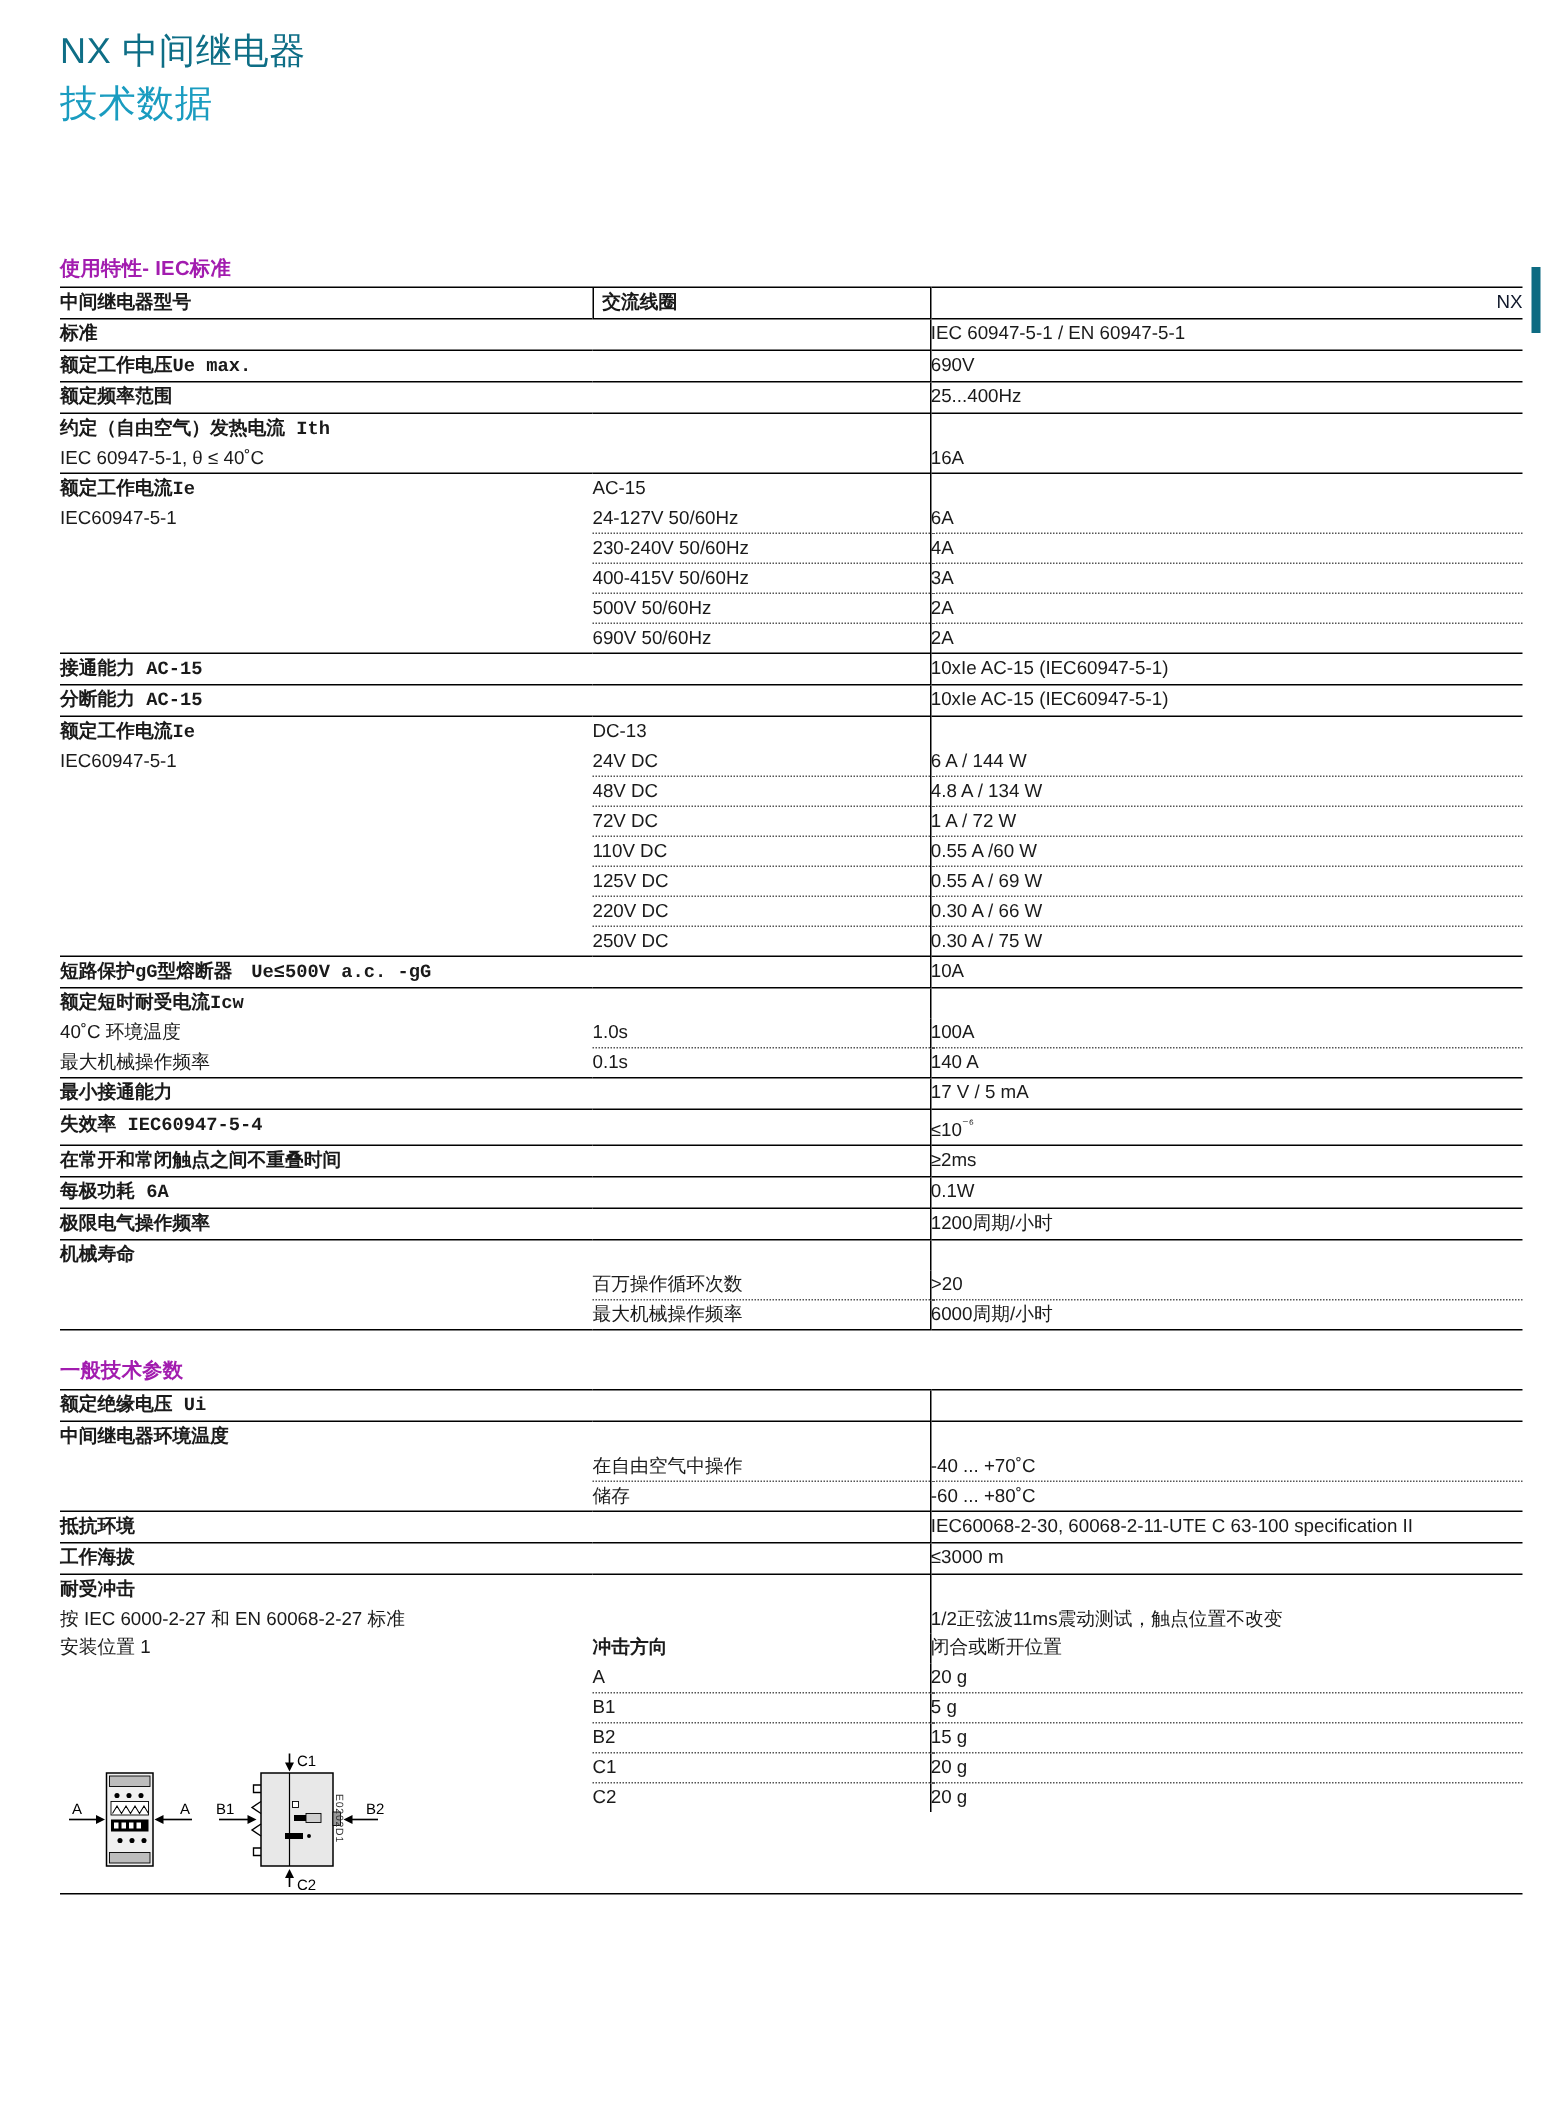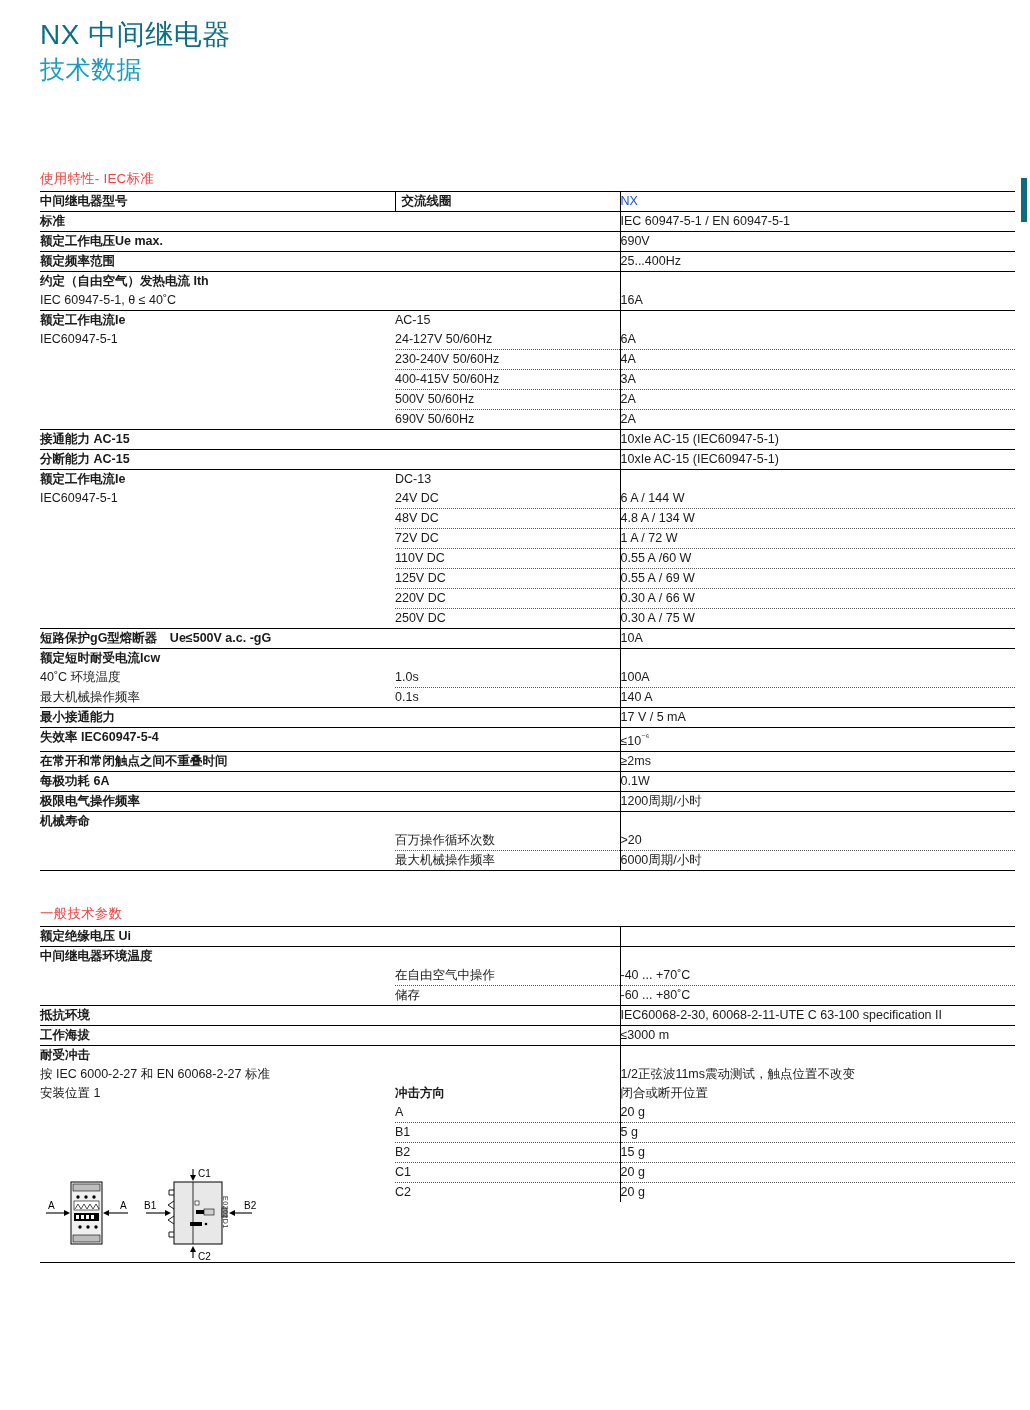--- a/index.html
+++ b/index.html
@@ -8,35 +8,35 @@
     background:#ffffff;
     font-family:"Liberation Sans","DejaVu Sans",sans-serif;
     color:#1a1a1a;
     -webkit-font-smoothing:antialiased;
   }
   .page{position:relative;width:1030px;height:1410px;overflow:hidden;}
 
   
   .title-block{position:absolute;left:40px;top:18px;}
   .title-line1{
-    font-size:28px;letter-spacing:.5px;line-height:34px;
+    font-size:24px;letter-spacing:.5px;line-height:34px;
     color:#0e6e86;font-weight:400;white-space:nowrap;
   }
   .title-line2{
     font-size:25px;letter-spacing:.5px;line-height:34px;
     color:#1a9cc0;font-weight:400;white-space:nowrap;
   }
 
   
   .edge-tab{position:absolute;left:1021px;top:178px;width:6px;height:44px;background:#0d6b82;}
 
   
   .section{position:absolute;left:40px;width:975px;}
   .section-head{
-    font-size:13.5px;color:#ef4444;font-weight:400;
+    font-size:13.5px;color:#a21caf;font-weight:700;
     padding-bottom:3px;letter-spacing:.2px;white-space:nowrap;
   }
 
   table.spec{
     border-collapse:collapse;width:975px;table-layout:fixed;
     font-size:12.5px;
   }
   table.spec td{
     padding:0;vertical-align:top;
     line-height:19px;
@@ -51,21 +51,21 @@
   .cell-mid{text-align:left;padding-right:5px;white-space:nowrap;}
   .cell-val{padding-left:5px;border-left:1px solid #000;white-space:nowrap;}
 
   
   tr.solid > td{border-top:1px solid #000;}
   tr.dotted > td.cell-mid,
   tr.dotted > td.cell-val{border-top:1px dotted #555;}
   tr.dotted > td.cell-label{border-top:none;}
   tr.none > td{border-top:none;}
 
-  .bold{font-weight:bold;}
+  .bold{font-weight:bold;font-family:Liberation Mono, monospace;}
   .reg{font-weight:normal;}
   .indent1{padding-left:34px;}
   .sup{font-size:8.5px;vertical-align:super;}
 
   
   .diagram{position:absolute;left:38px;top:1168px;width:230px;height:92px;}
   .diag-code{
     position:absolute;left:222px;top:1196px;
     font-size:7px;color:#333;
     writing-mode:vertical-rl;text-orientation:mixed;
@@ -90,21 +90,21 @@
     <table class="spec">
       <colgroup>
           <col class="c-label">
           <col class="c-mid">
           <col class="c-val">
         </colgroup>
       <tbody id="sec1-body">
           <tr class="solid">
             <td class="cell-label"><span class="bold">中间继电器型号</span></td>
             <td class="cell-mid" style="border-left: 1px solid rgb(0, 0, 0); text-align: left; padding-left: 6px;"><span class="bold">交流线圈</span></td>
-            <td class="cell-val" style="color: #1d4ed8;">NX</td>
+            <td class="cell-val" style="color: #0f172a; text-align: right;">NX</td>
           </tr>
           <tr class="solid">
             <td class="cell-label"><span class="bold">标准</span></td>
             <td class="cell-mid"><span class="reg"></span></td>
             <td class="cell-val">IEC 60947-5-1 / EN 60947-5-1</td>
           </tr>
           <tr class="solid">
             <td class="cell-label"><span class="bold">额定工作电压Ue max.</span></td>
             <td class="cell-mid"><span class="reg"></span></td>
             <td class="cell-val">690V</td>

